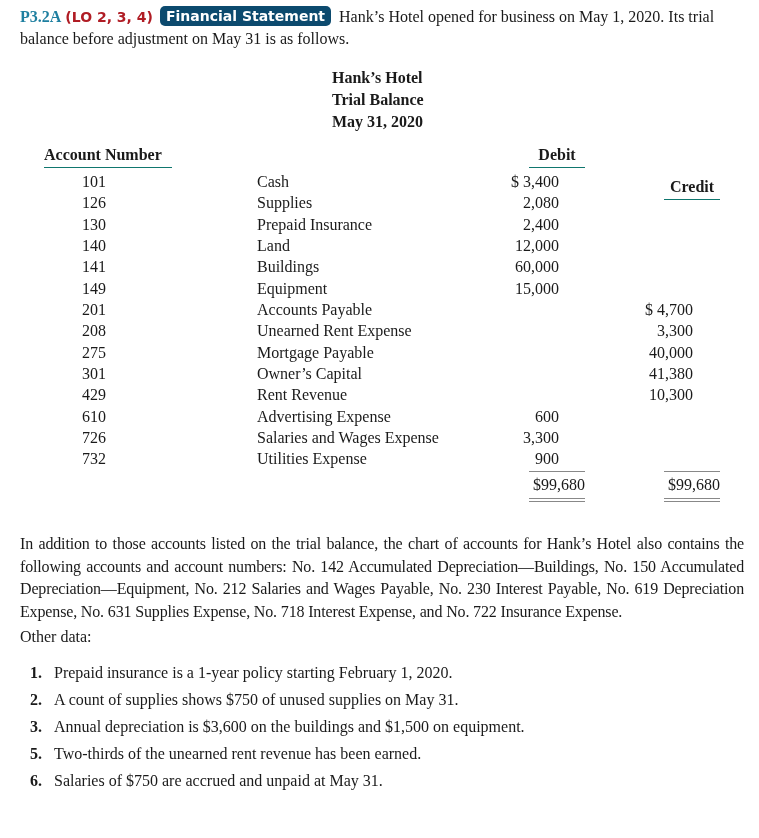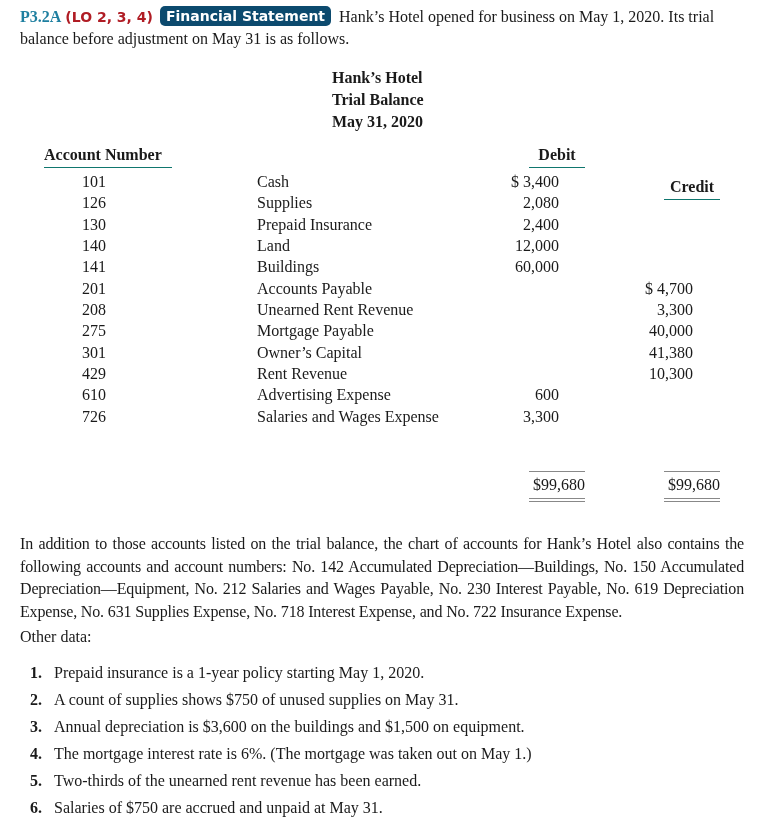--- a/index.html
+++ b/index.html
@@ -107,28 +107,34 @@
       <span class="debit">12,000</span>
       <span class="credit"></span>
     </div>
   <div class="row">
       <span class="num">141</span>
       <span class="name">Buildings</span>
       <span class="debit">60,000</span>
       <span class="credit"></span>
     </div>
   <div class="row">
+      <span class="num">149</span>
+      <span class="name">Equipment</span>
+      <span class="debit">15,000</span>
+      <span class="credit"></span>
+    </div>
+  <div class="row">
       <span class="num">201</span>
       <span class="name">Accounts Payable</span>
       <span class="debit"></span>
       <span class="credit">$  4,700</span>
     </div>
   <div class="row">
       <span class="num">208</span>
-      <span class="name">Unearned Rent Revenue</span>
+      <span class="name">Unearned Rent Expense</span>
       <span class="debit"></span>
       <span class="credit">3,300</span>
     </div>
   <div class="row">
       <span class="num">275</span>
       <span class="name">Mortgage Payable</span>
       <span class="debit"></span>
       <span class="credit">40,000</span>
     </div>
   <div class="row">
@@ -148,31 +154,36 @@
       <span class="name">Advertising Expense</span>
       <span class="debit">600</span>
       <span class="credit"></span>
     </div>
   <div class="row">
       <span class="num">726</span>
       <span class="name">Salaries and Wages Expense</span>
       <span class="debit">3,300</span>
       <span class="credit"></span>
     </div>
+  <div class="row">
+      <span class="num">732</span>
+      <span class="name">Utilities Expense</span>
+      <span class="debit">900</span>
+      <span class="credit"></span>
+    </div>
 </div>
 
 <div class="totals">
   <div class="tot tot-debit">$99,680</div>
   <div class="tot tot-credit">$99,680</div>
 </div>
 
 <div class="para">In addition to those accounts listed on the trial balance, the chart of accounts for Hank’s Hotel also contains the following accounts and account numbers: No. 142 Accumulated Depreciation—Buildings, No. 150 Accumulated Depreciation—Equipment, No. 212 Salaries and Wages Payable, No. 230 Interest Payable, No. 619 Depreciation Expense, No. 631 Supplies Expense, No. 718 Interest Expense, and No. 722 Insurance Expense.</div>
 
 <div class="other-label">Other data:</div>
 
 <div class="list">
-  <div class="item"><span class="n">1.</span><span>Prepaid insurance is a 1-year policy starting May 1, 2020.</span></div>
+  <div class="item"><span class="n">1.</span><span>Prepaid insurance is a 1-year policy starting February 1, 2020.</span></div>
   <div class="item"><span class="n">2.</span><span>A count of supplies shows $750 of unused supplies on May 31.</span></div>
   <div class="item"><span class="n">3.</span><span>Annual depreciation is $3,600 on the buildings and $1,500 on equipment.</span></div>
-  <div class="item"><span class="n">4.</span><span>The mortgage interest rate is 6%. (The mortgage was taken out on May 1.)</span></div>
   <div class="item"><span class="n">5.</span><span>Two-thirds of the unearned rent revenue has been earned.</span></div>
   <div class="item"><span class="n">6.</span><span>Salaries of $750 are accrued and unpaid at May 31.</span></div>
 </div>
 
 </body></html>

